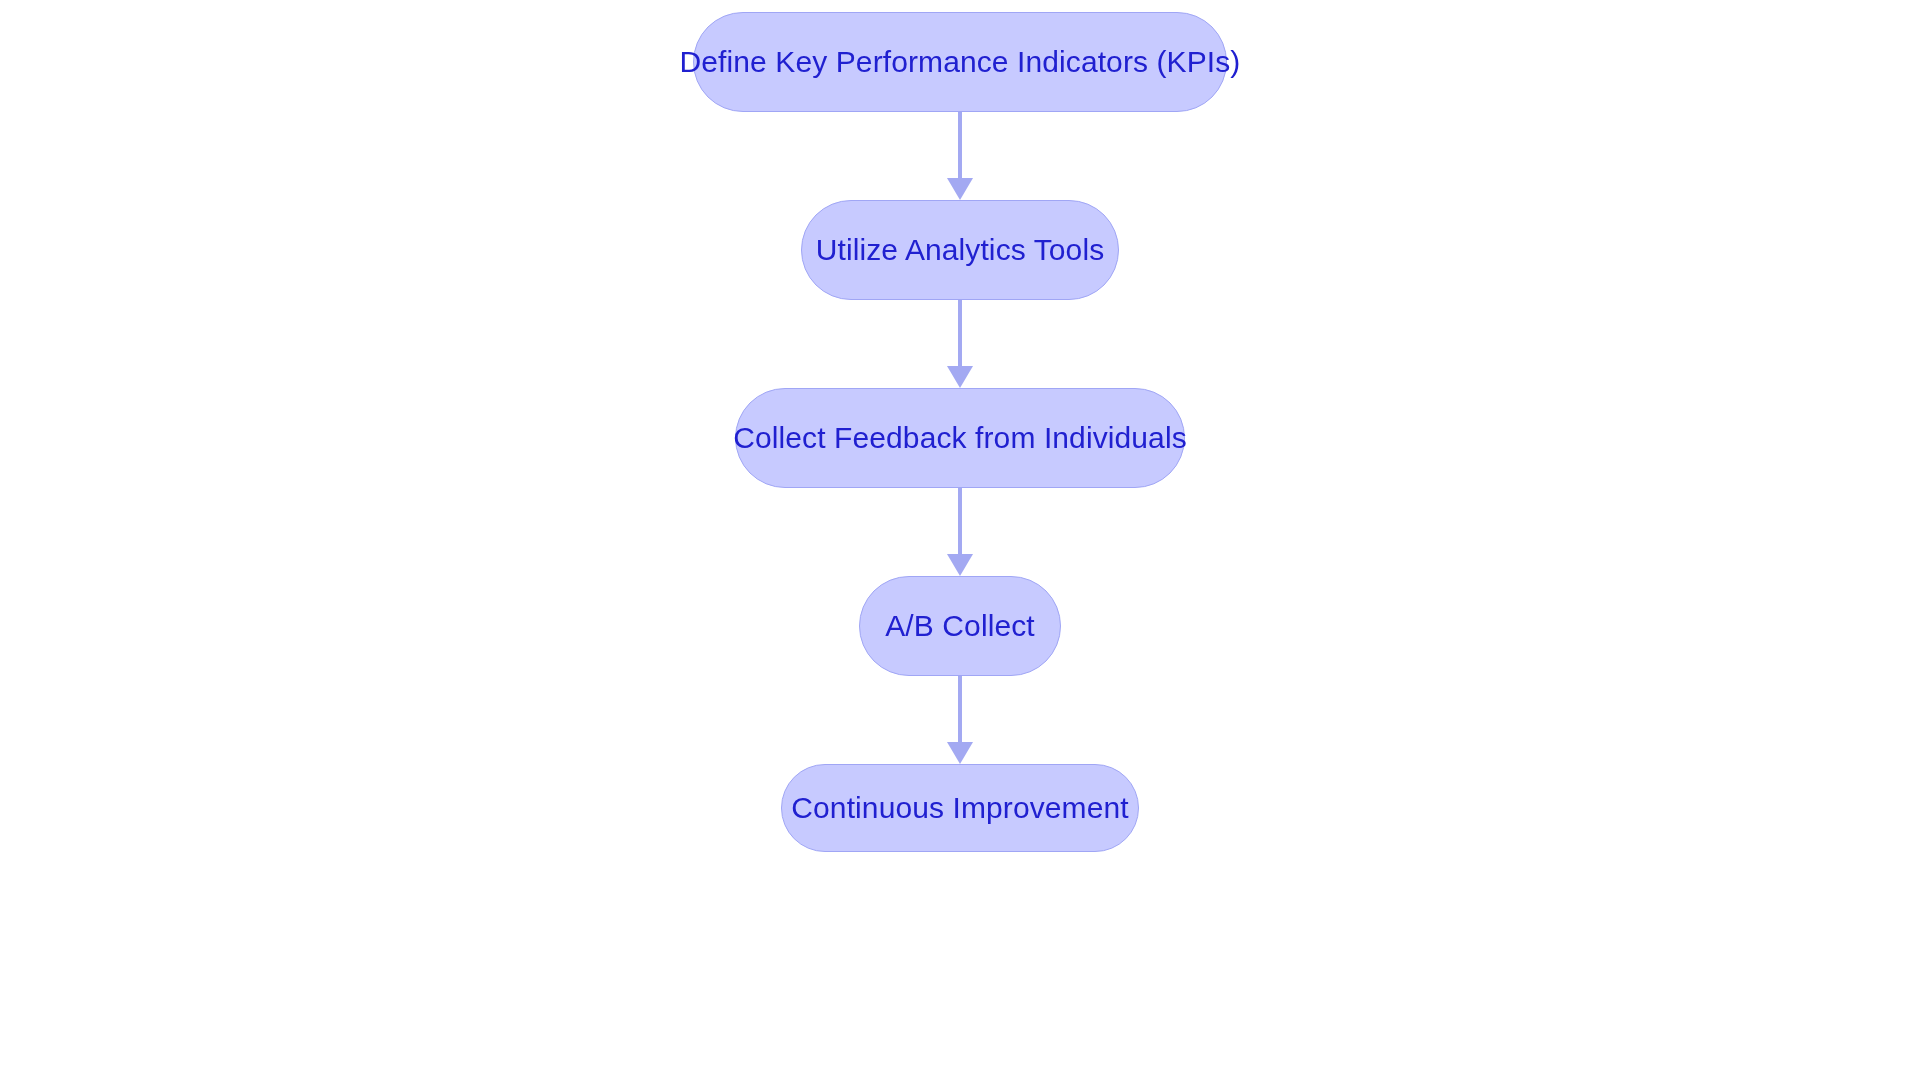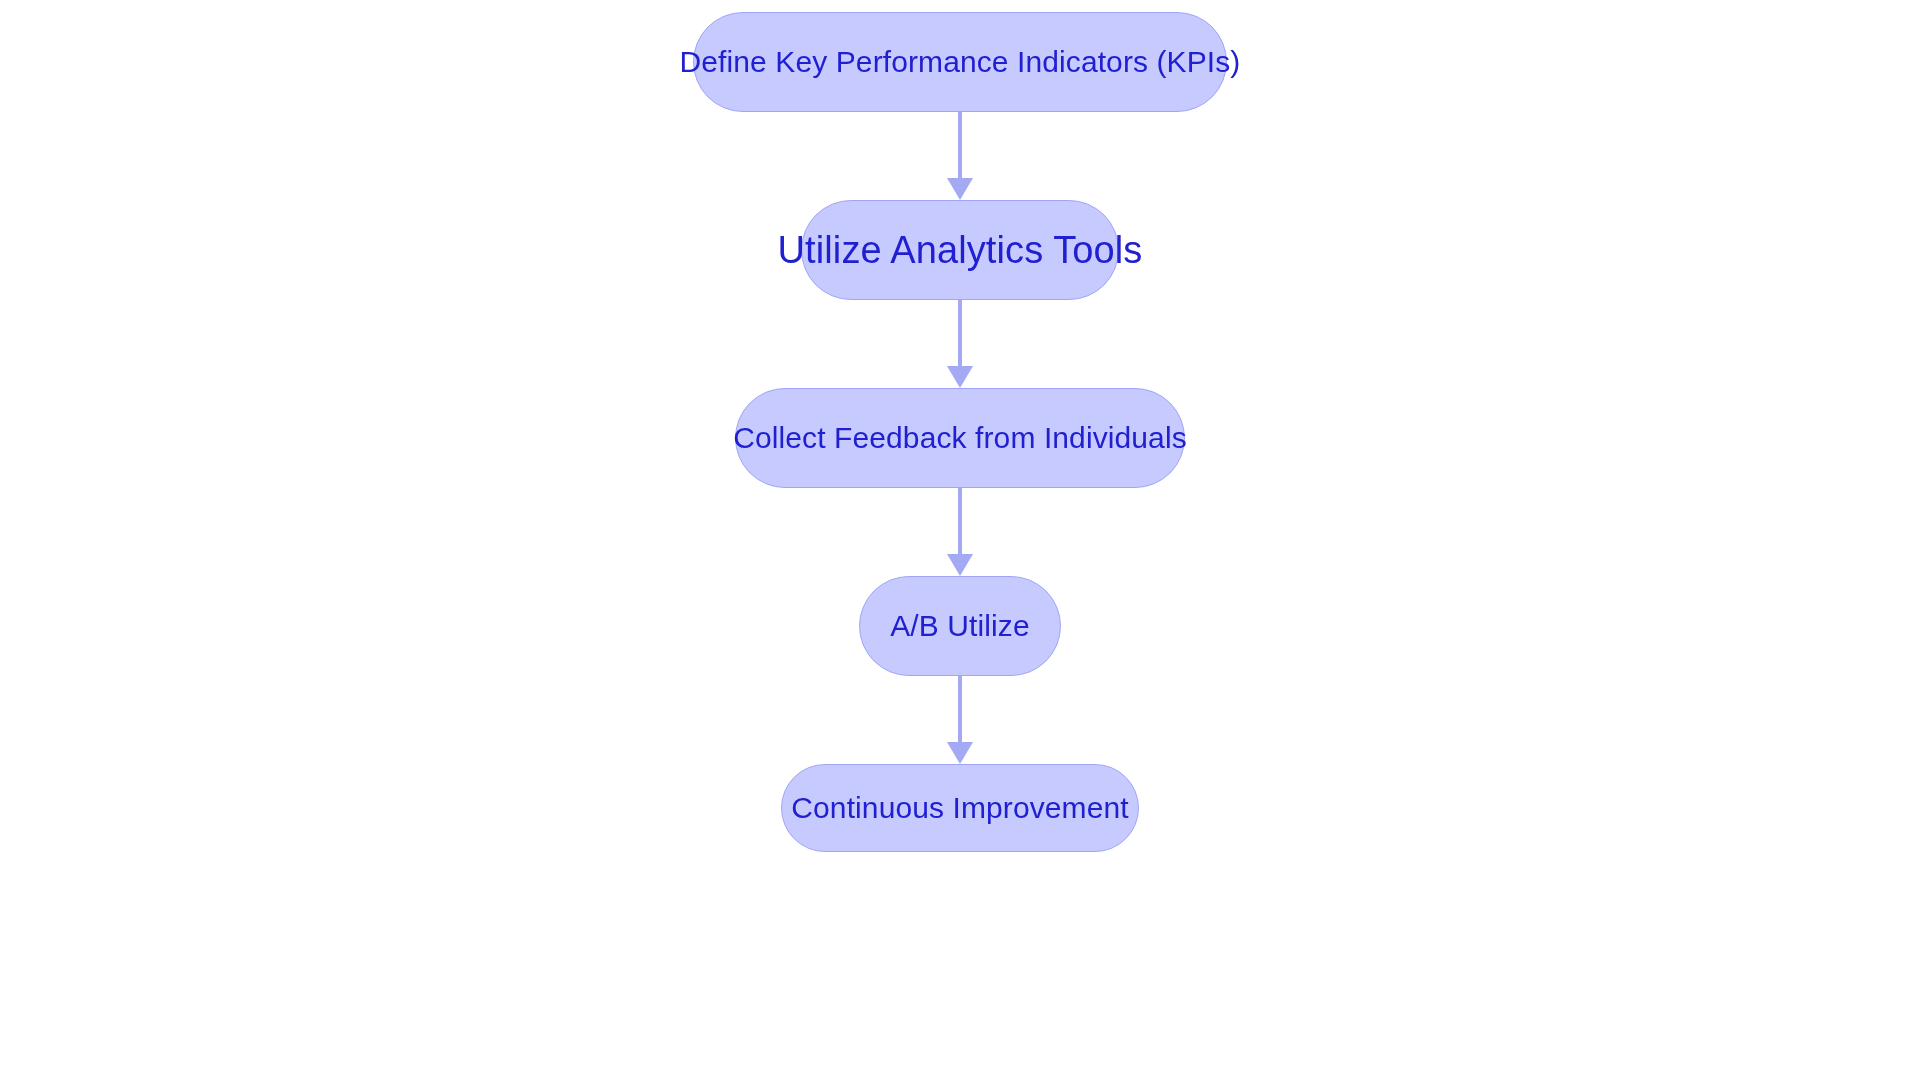--- a/index.html
+++ b/index.html
@@ -49,21 +49,21 @@
 
   .node-label {
     display: block;
     line-height: 1;
     padding: 0 6px;
     text-align: right;
   }
 
   
   .node-kpi        { width: 534px;  height: 100px; font-size: 30px; }
-  .node-analytics  { width: 318px;  height: 100px; font-size: 38px; }
+  .node-analytics  { width: 318px;  height: 100px; font-size: 30px; }
   .node-feedback   { width: 450px;  height: 100px; font-size: 30px; }
   .node-abtest     { width: 202px;  height: 100px; font-size: 30px; }
   .node-improve    { width: 358px;  height: 88px; font-size: 30px; }
 
   
   .connector {
     position: relative;
     width: 26px;
     display: flex;
     flex-direction: column;
@@ -124,21 +124,21 @@
     <div class="node node-feedback">
       <span class="node-label">Collect Feedback from Individuals</span>
     </div>
 
     <div class="connector conn-3">
       <span class="stem"></span>
       <span class="head"></span>
     </div>
 
     <div class="node node-abtest">
-      <span class="node-label">A/B Utilize</span>
+      <span class="node-label">A/B Collect</span>
     </div>
 
     <div class="connector conn-4">
       <span class="stem"></span>
       <span class="head"></span>
     </div>
 
     <div class="node node-improve">
       <span class="node-label">Continuous Improvement</span>
     </div>

